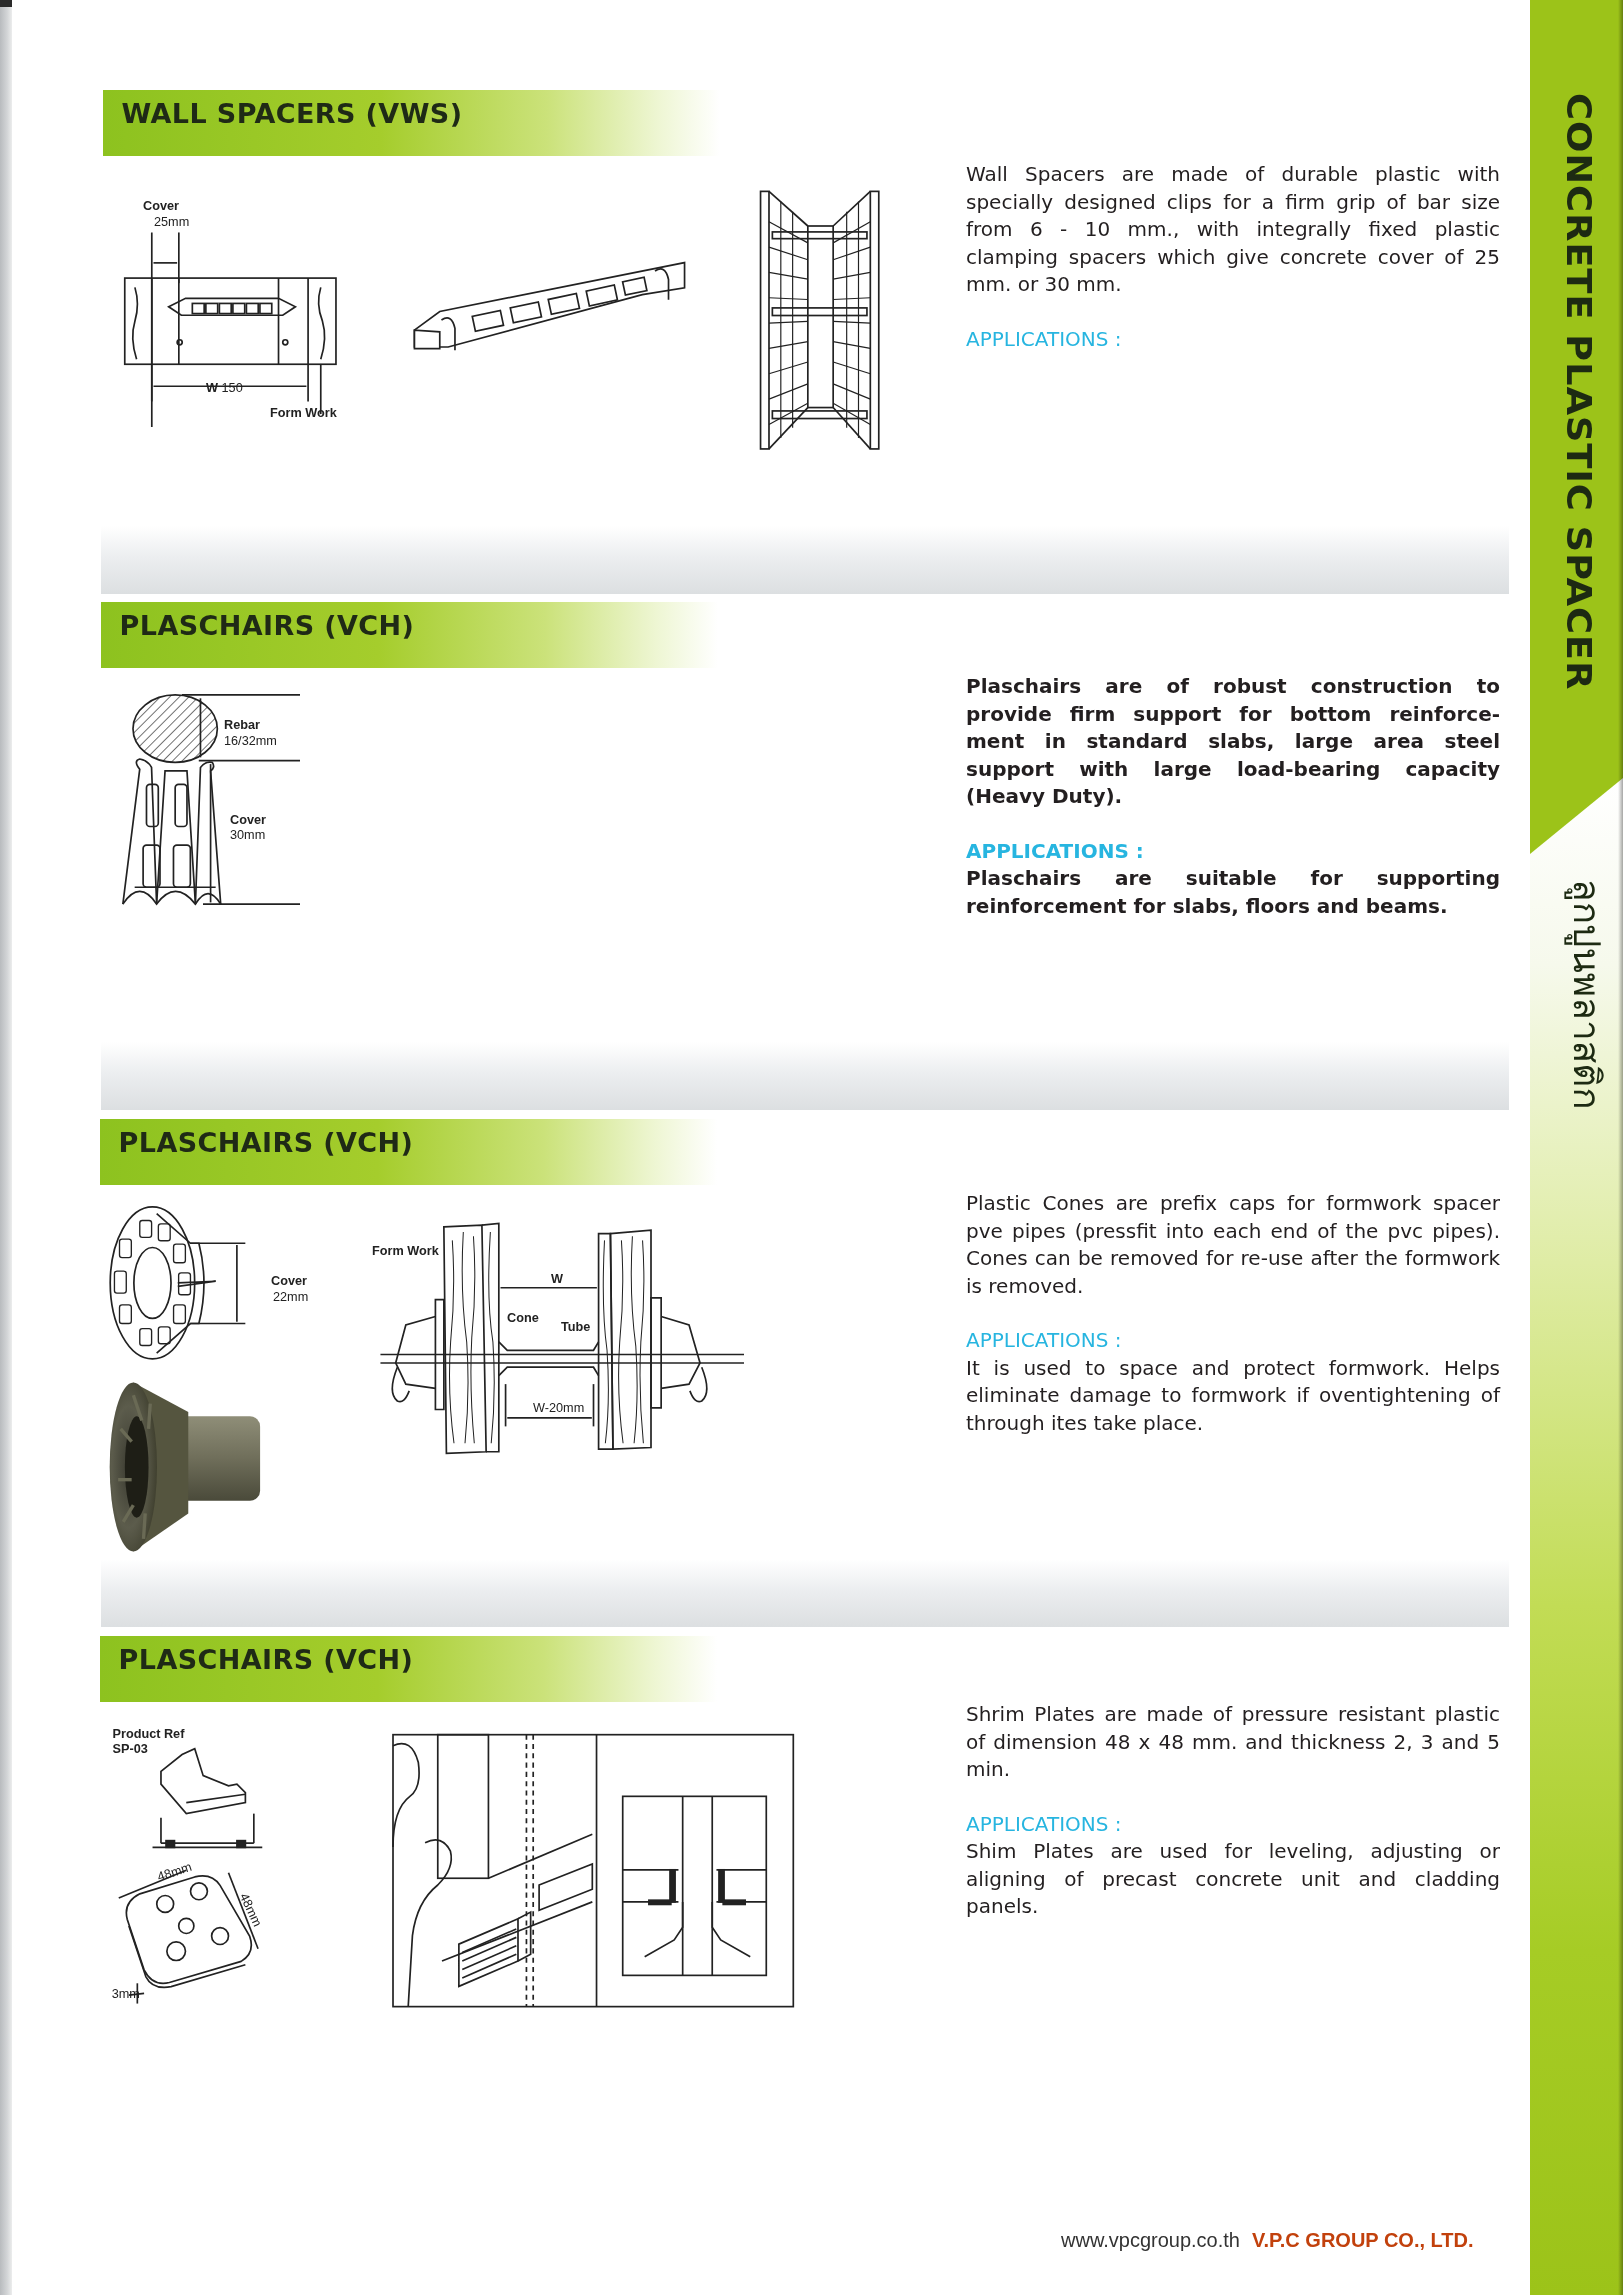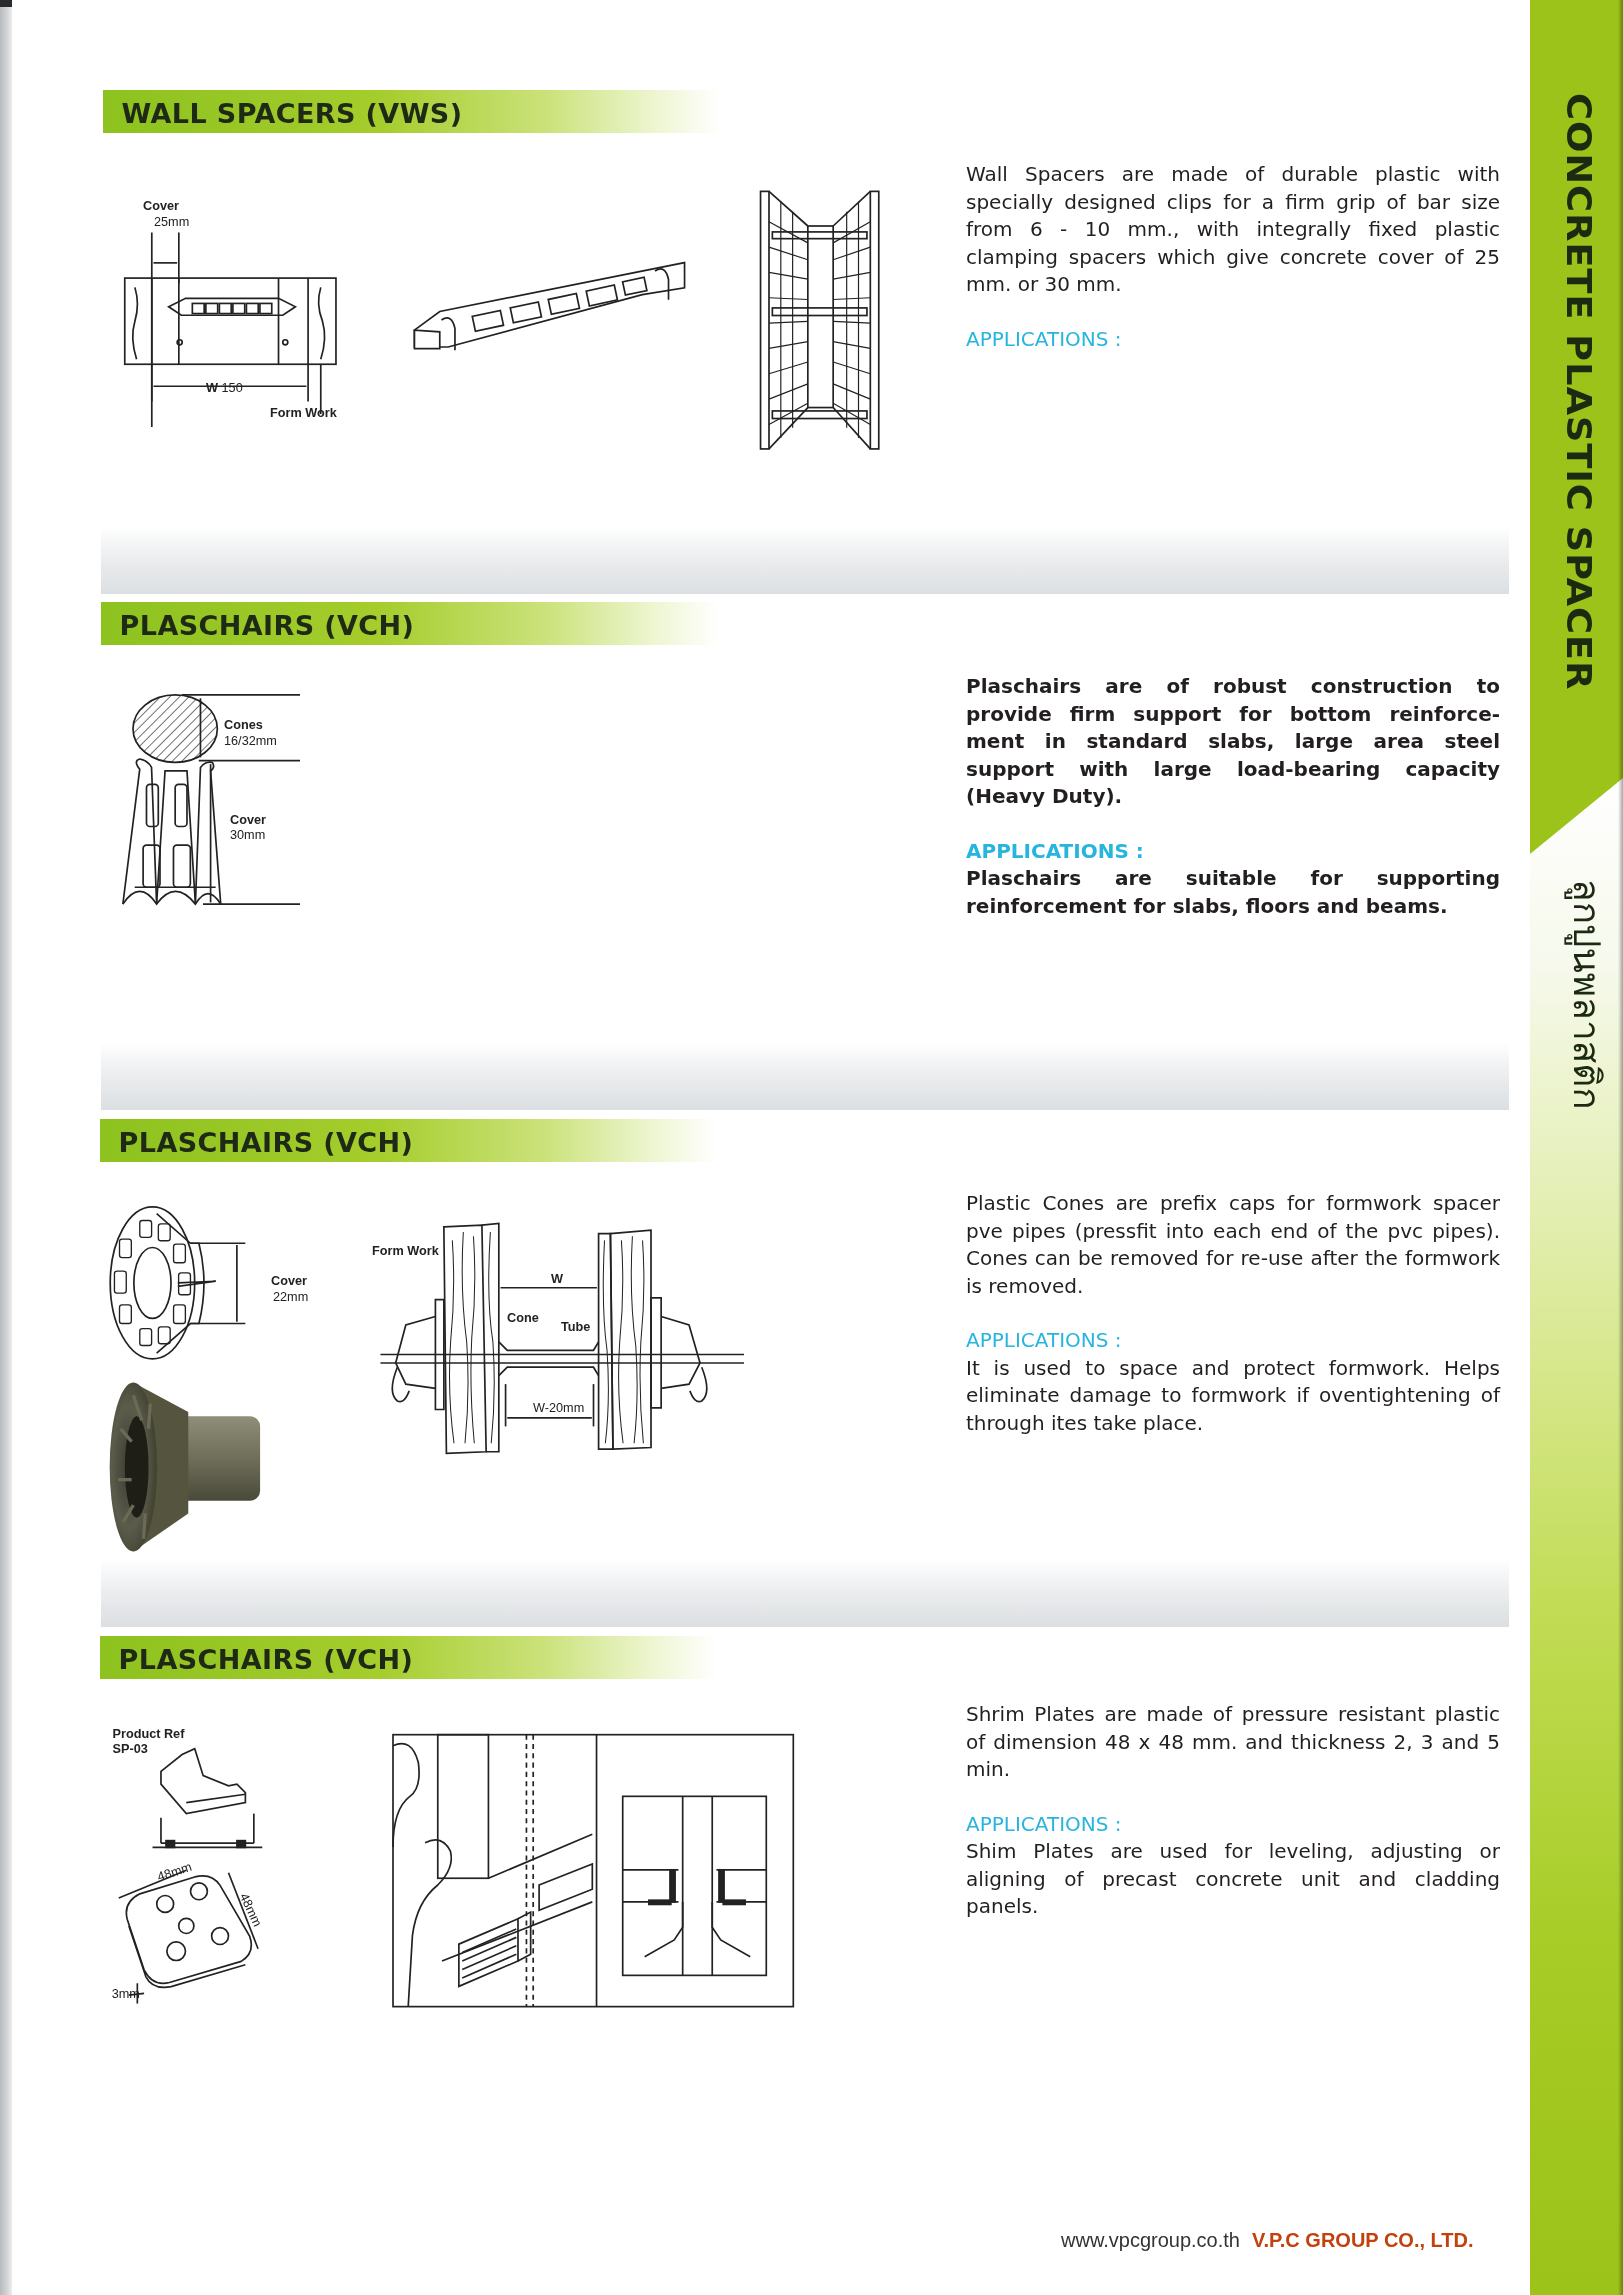--- a/index.html
+++ b/index.html
@@ -13,21 +13,21 @@
        background:#9cc319;clip-path:polygon(0 0,100% 0,100% 778px,0 854px);}
   .sidebar-lower{position:absolute;left:0;top:0;width:93px;height:2295px;
        background:linear-gradient(180deg,#ffffff 0%,#ffffff 34%,#f6f9ec 42%,#dfeca5 55%,#c2dc55 70%,#a6cc25 85%,#9cc319 100%);}
   .sidebar-shadow{position:absolute;right:0;top:0;width:5px;height:2295px;background:linear-gradient(90deg,rgba(0,0,0,0),rgba(0,0,0,0.35));}
   .sidebar-title{position:absolute;left:1557px;top:93px;writing-mode:vertical-rl;
        font-family:"DejaVu Sans","Liberation Sans",sans-serif;font-weight:bold;font-size:37px;letter-spacing:0.8px;color:#1d2a12;
        transform:scaleX(0.92);white-space:nowrap;}
   .sidebar-thai{position:absolute;left:1557px;top:879px;writing-mode:vertical-rl;
        font-family:"DejaVu Sans",sans-serif;font-size:37px;color:#1d2a12;white-space:nowrap;}
 
-  .section-bar{position:absolute;height:43px;width:617px;
+  .section-bar{position:absolute;height:66px;width:617px;
        background:linear-gradient(90deg,#8dc21f 0%,#a5cd2c 45%,#cbe27a 72%,#eef6d3 90%,rgba(255,255,255,0) 100%);text-decoration:underline;}
   .section-bar span{position:absolute;left:18.6px;top:7.6px;font-family:"DejaVu Sans","Liberation Sans",sans-serif;
        font-weight:bold;font-size:27px;color:#1f2a16;letter-spacing:0.4px;white-space:nowrap;}
   .gray-band{position:absolute;left:101px;width:1408px;height:68px;
        background:linear-gradient(180deg,#ffffff 0%,#eceef0 45%,#dcdfe1 100%);}
 
   .desc{position:absolute;left:966px;width:534px;font-size:20px;line-height:27.5px;color:#231f20;text-align:justify;
         font-family:"DejaVu Sans","Liberation Sans",sans-serif;}
   .desc p{margin:0;}
   .desc .app{color:#27b5e0;margin-top:27px;}
@@ -176,21 +176,21 @@
       <path d="M60 250 L70 92 L96 92 L106 250"></path>
       <path d="M106 250 L112 88 q6 -8 14 -6 q4 6 -2 10 L136 250"></path>
       <path d="M20 250 q20 -30 40 0 q22 -30 46 0 q15 -25 30 0"></path>
       <rect x="48" y="108" width="14" height="50" rx="4"></rect>
       <rect x="82" y="108" width="14" height="50" rx="4"></rect>
       <rect x="44" y="180" width="20" height="50" rx="4"></rect>
       <rect x="80" y="180" width="20" height="50" rx="4"></rect>
       <line x1="34" y1="230" x2="130" y2="230"></line>
     </g>
   </svg>
-  <div class="lbl" style="left:118px;top:25px;"><b>Cones</b></div>
+  <div class="lbl" style="left:118px;top:25px;"><b>Rebar</b></div>
   <div class="lbl" style="left:118px;top:41px;">16/32mm</div>
   <div class="lbl" style="left:124px;top:120px;"><b>Cover</b></div>
   <div class="lbl" style="left:124px;top:135px;">30mm</div>
 </div>
 
 <div class="desc" style="top:673px;font-weight:bold;">
   <p>Plaschairs are of robust construction to provide firm support for bottom reinforce-ment in standard slabs, large area steel support with large load-bearing capacity (Heavy Duty).</p>
   <p class="app">APPLICATIONS :</p>
   <p>Plaschairs are suitable for supporting reinforcement for slabs, floors and beams.</p>
 </div>

